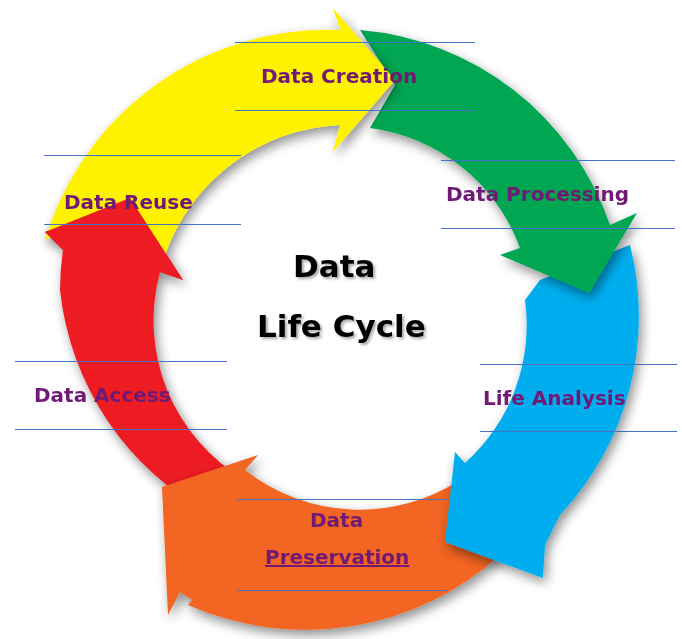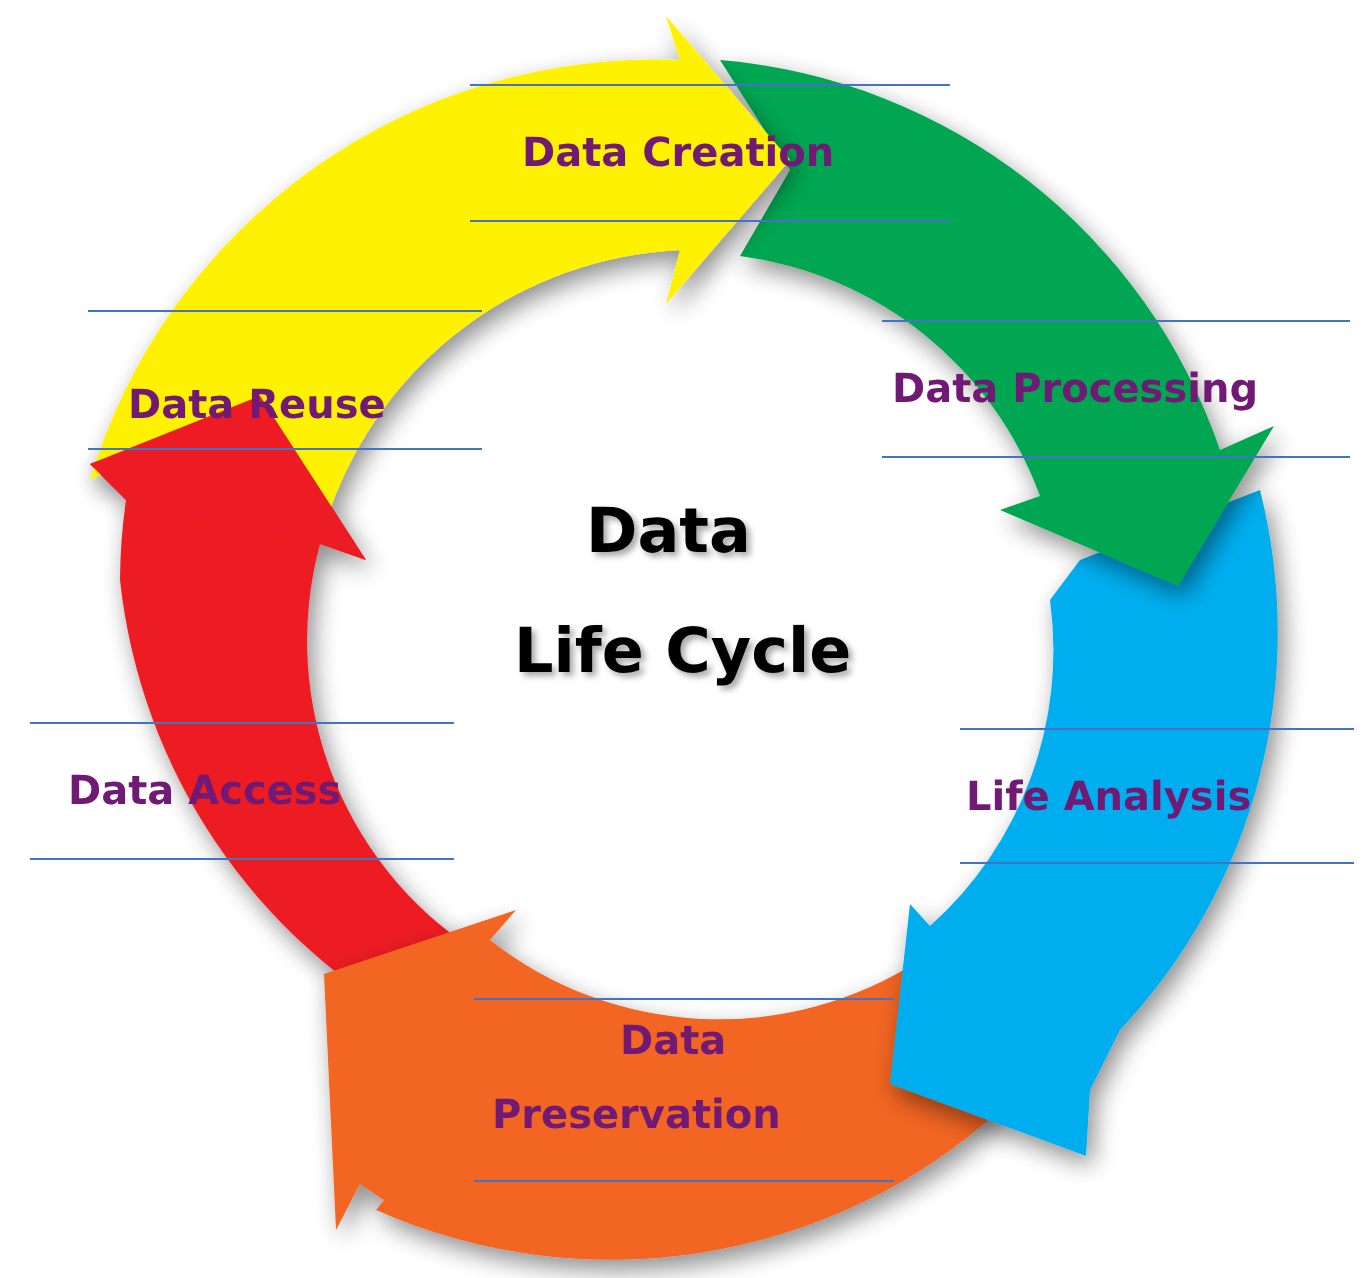--- a/index.html
+++ b/index.html
@@ -52,16 +52,16 @@
 <div class="hline" style="left:480px;top:431px;width:197px;"></div>
 <div class="hline" style="left:237px;top:499px;width:210px;"></div>
 <div class="hline" style="left:237px;top:590px;width:210px;"></div>
 
 <div class="lbl" style="left:261px;top:64px;">Data Creation</div>
 <div class="lbl" style="left:64px;top:178px;margin-top:12px;">Data Reuse</div>
 <div class="lbl" style="left:446px;top:182px;text-align:center;">Data Processing</div>
 <div class="lbl" style="left:34px;top:383px;">Data Access</div>
 <div class="lbl" style="left:483px;top:386px;">Life Analysis</div>
 <div class="lbl" style="left:310px;top:508px;">Data</div>
-<div class="lbl" style="left:246px;top:545px;">Preservation</div>
+<div class="lbl" style="left:265px;top:545px;text-decoration:underline;">Preservation</div>
 
 <div class="center" style="left:293px;top:248px;">Data</div>
 <div class="center" style="left:257px;top:308px;">Life Cycle</div>
 
 </body></html>

